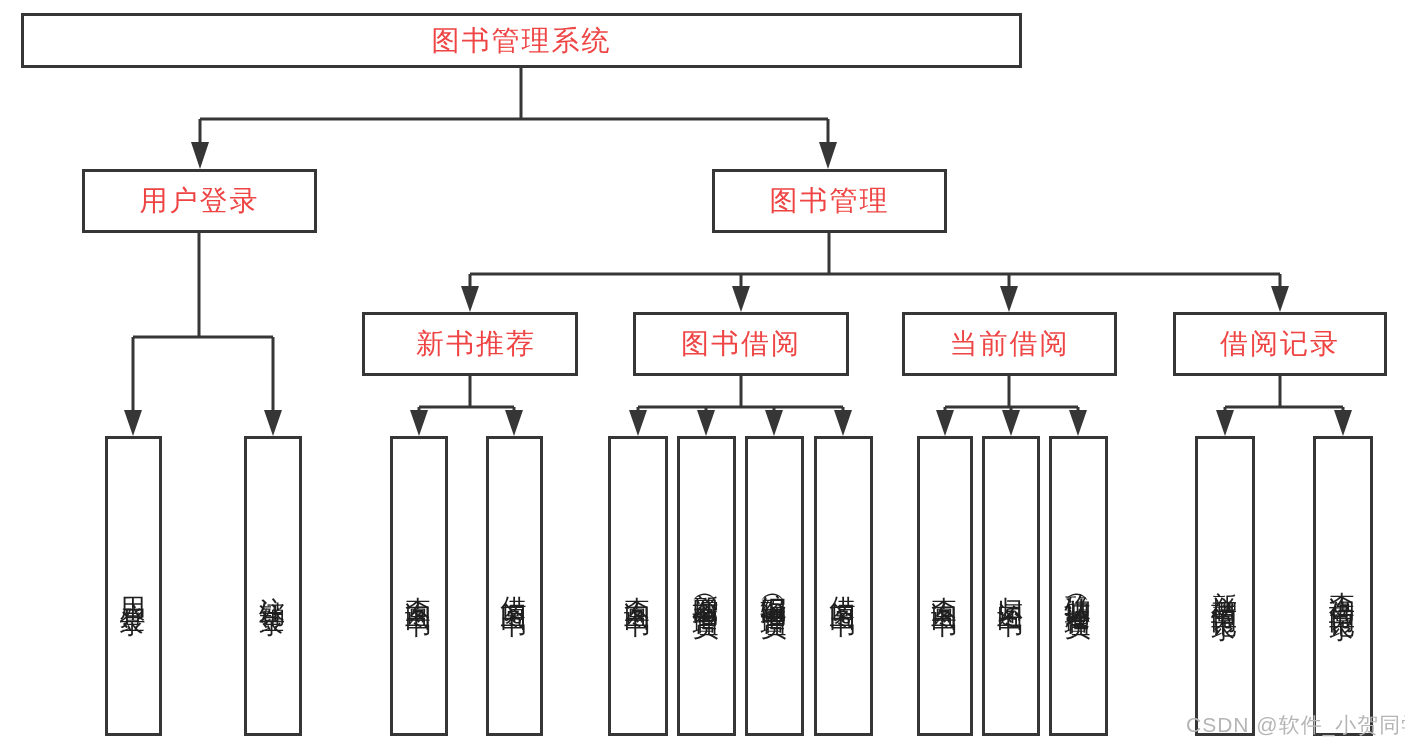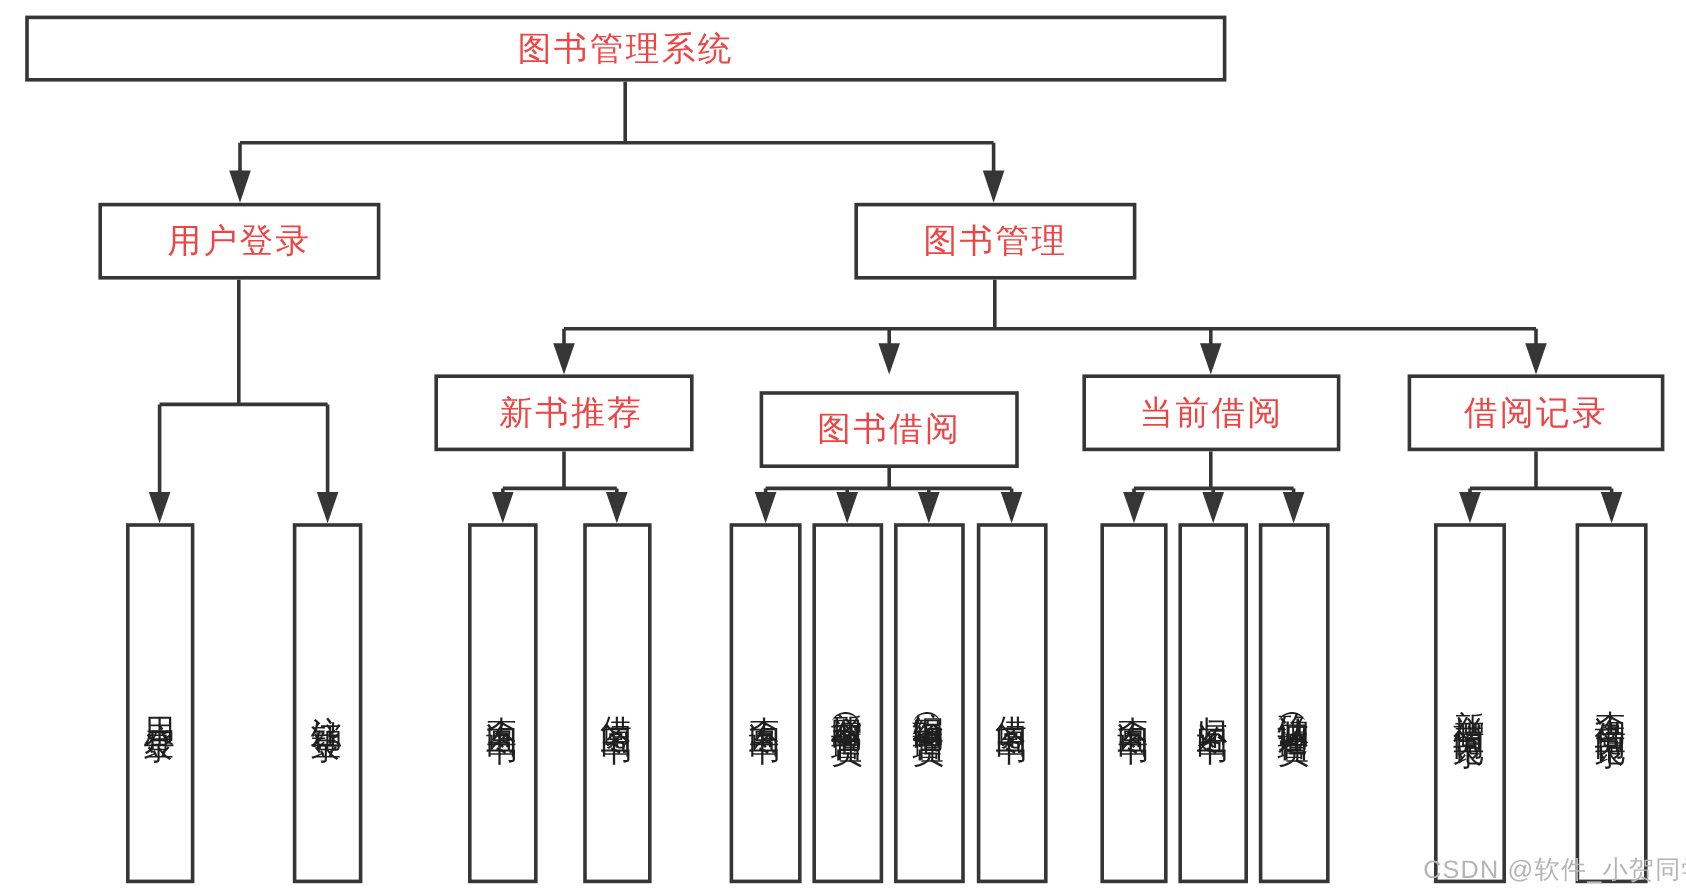--- a/index.html
+++ b/index.html
@@ -80,21 +80,21 @@
     <path class="tri" d="M1216 410 h18 l-9 26 z"></path>
     <path class="tri" d="M1334 410 h18 l-9 26 z"></path>
   </svg>
 
   <div class="hnode" style="left:21px;top:13px;width:1001px;height:55px;">图书管理系统</div>
 
   <div class="hnode" style="left:82px;top:169px;width:235px;height:64px;">用户登录</div>
   <div class="hnode" style="left:712px;top:169px;width:235px;height:64px;">图书管理</div>
 
   <div class="hnode" style="left:362px;top:312px;width:216px;height:64px;padding-left:12px;">新书推荐</div>
-  <div class="hnode" style="left:633px;top:312px;width:216px;height:64px;margin-top:14px;">图书借阅</div>
+  <div class="hnode" style="left:633px;top:312px;width:216px;height:64px;">图书借阅</div>
   <div class="hnode" style="left:1173px;top:312px;width:214px;height:64px;">借阅记录</div>
   <div class="hnode" style="left:902px;top:312px;width:215px;height:64px;">当前借阅</div>
 
   <div class="vnode" style="left:105px;width:57px;">用户登录</div>
   <div class="vnode" style="left:244px;width:58px;">注销登录</div>
 
   <div class="vnode" style="left:390px;width:58px;">查询图书</div>
   <div class="vnode" style="left:486px;width:57px;">借阅图书</div>
 
   <div class="vnode" style="left:608px;width:60px;">查询图书</div>

